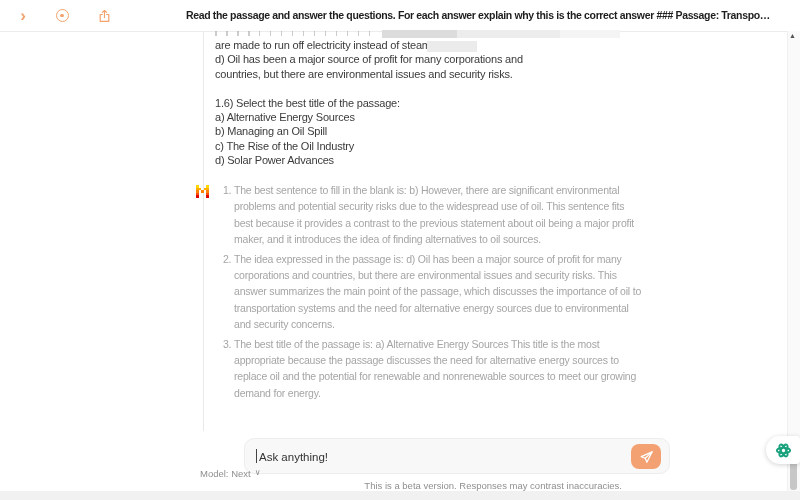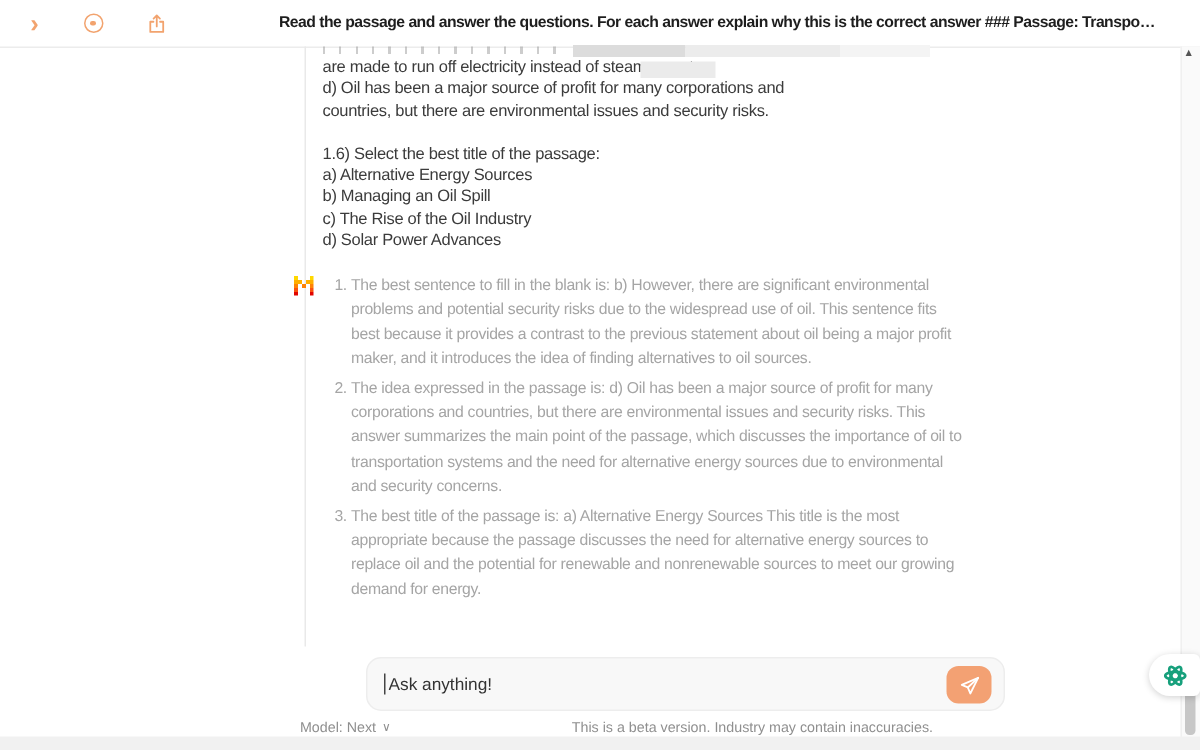--- a/index.html
+++ b/index.html
@@ -45,21 +45,21 @@
   
   .composer{position:absolute;left:196px;top:438px;width:426px;height:36px;background:#f8f8f8;
             border:1px solid #ededed;border-radius:10px;box-sizing:border-box;margin-left:48px;}
   .composer input{position:absolute;left:12px;top:1px;width:330px;height:32px;border:none;outline:none;
             background:transparent;font-family:"Liberation Sans",sans-serif;font-size:11.5px;color:#333;}
   .composer input::placeholder{color:#333;opacity:1;}
   .caret{position:absolute;left:11px;top:10px;width:1px;height:14px;background:#444;}
   .sendbtn{position:absolute;right:8px;top:5px;width:30px;height:25px;background:#F3A173;
            border:none;border-radius:8px;display:flex;align-items:center;justify-content:center;cursor:pointer;}
 
-  .modelrow{position:absolute;left:200px;top:480px;font-size:9.5px;color:#8f8f8f;
+  .modelrow{position:absolute;left:200px;top:468px;font-size:9.5px;color:#8f8f8f;
             display:flex;align-items:flex-start;gap:4px;cursor:pointer;}
   .modelrow .dchev{font-size:8px;color:#8f8f8f;}
   .betanote{position:absolute;left:322px;top:480px;width:300px;text-align:right;
             font-size:9.5px;color:#8f8f8f;}
 
   
   .bottomstrip{position:absolute;left:0;top:491px;width:800px;height:9px;background:#f1f1f1;}
   .sbtrack{position:absolute;left:787px;top:31px;width:13px;height:469px;background:#fafafa;
            border-left:1px solid #f0f0f0;box-sizing:border-box;}
   .sbup{position:absolute;left:789px;top:32px;font-size:7px;color:#555;cursor:pointer;}
@@ -150,21 +150,21 @@
         <path d="M14 2 L2.3 7.1 L6.6 8.9 L8.4 13.2 Z"></path>
         <path d="M14 2 L6.6 8.9"></path>
       </svg>
     </button>
   </div>
 
   <div class="modelrow">
     <span>Model: Next</span>
     <span class="dchev">∨</span>
   </div>
-  <div class="betanote">This is a beta version. Industry may contain inaccuracies.</div>
+  <div class="betanote">This is a beta version. Responses may contrast inaccuracies.</div>
 
   <div class="sbtrack"></div>
   <div class="sbup">▲</div>
   <div class="sbthumb"></div>
   <div class="sbdown">▼</div>
   <div class="bottomstrip"></div>
 
   <div class="extpill">
     <svg width="19" height="19" viewBox="0 0 20 20" fill="none" stroke="#17A07C" stroke-width="1.9">
       <ellipse cx="10" cy="10" rx="7" ry="2.7"></ellipse>

